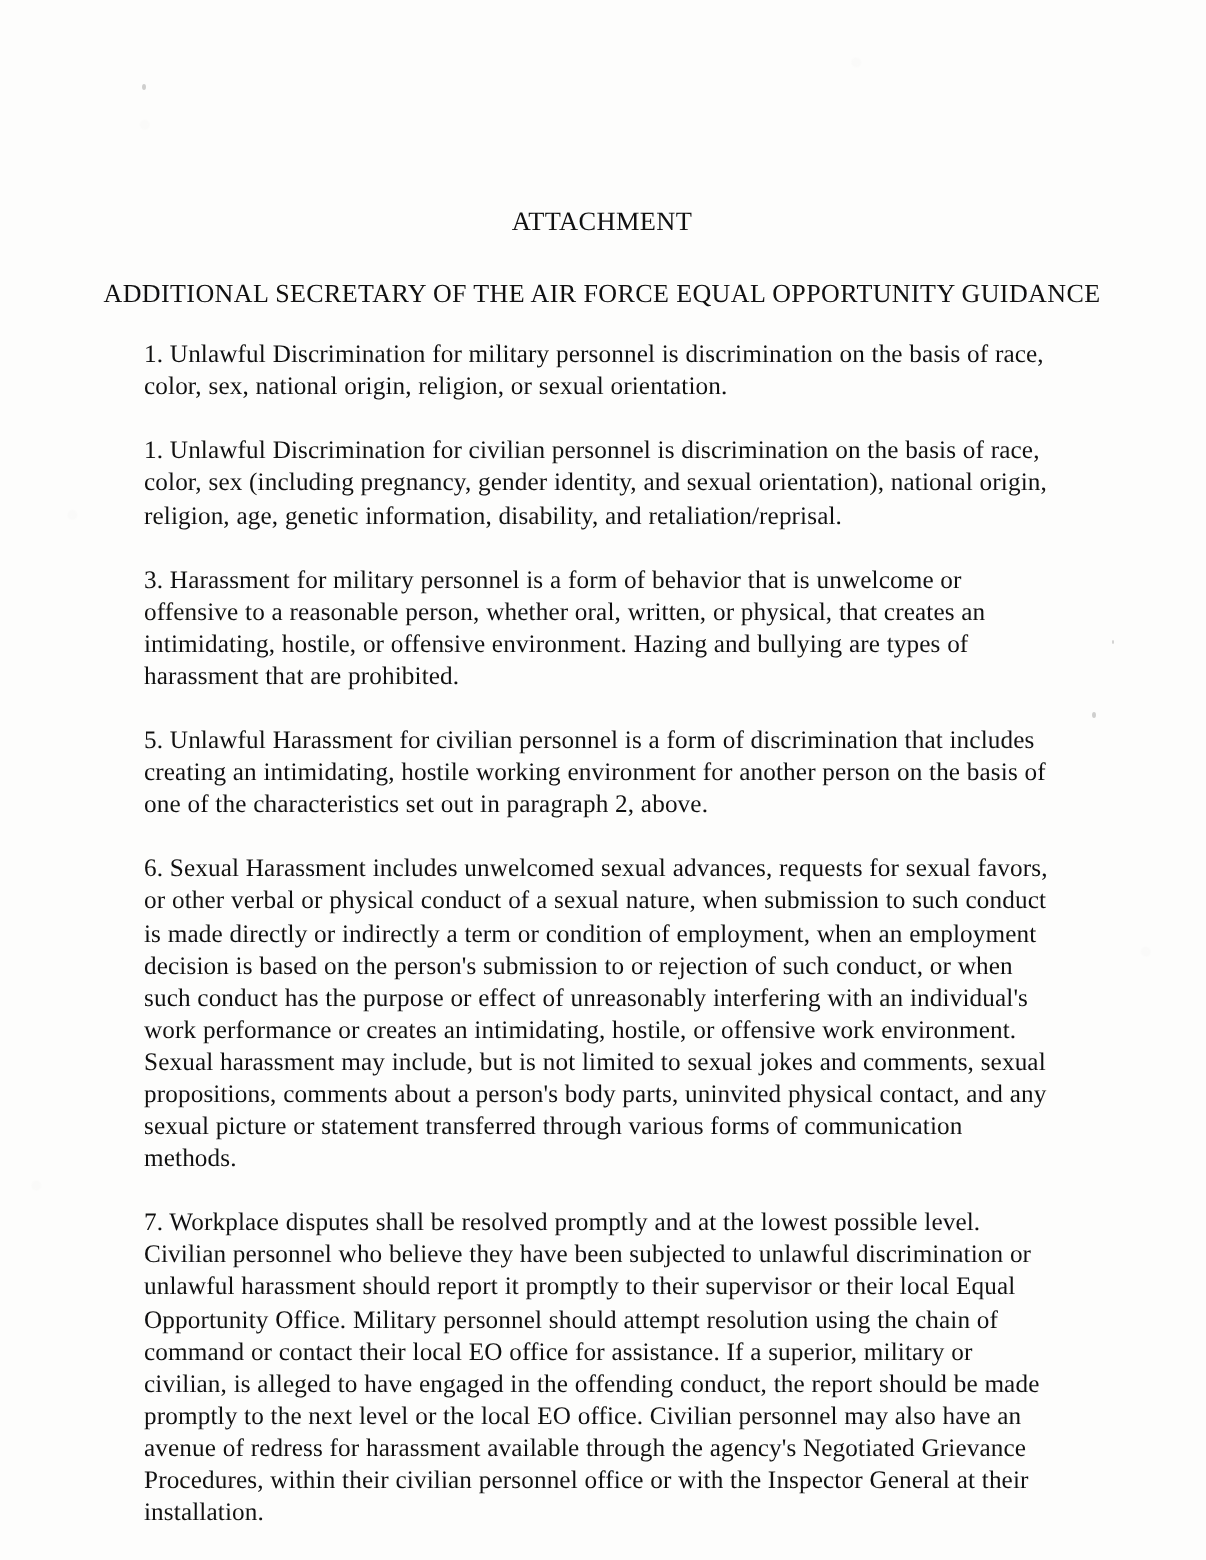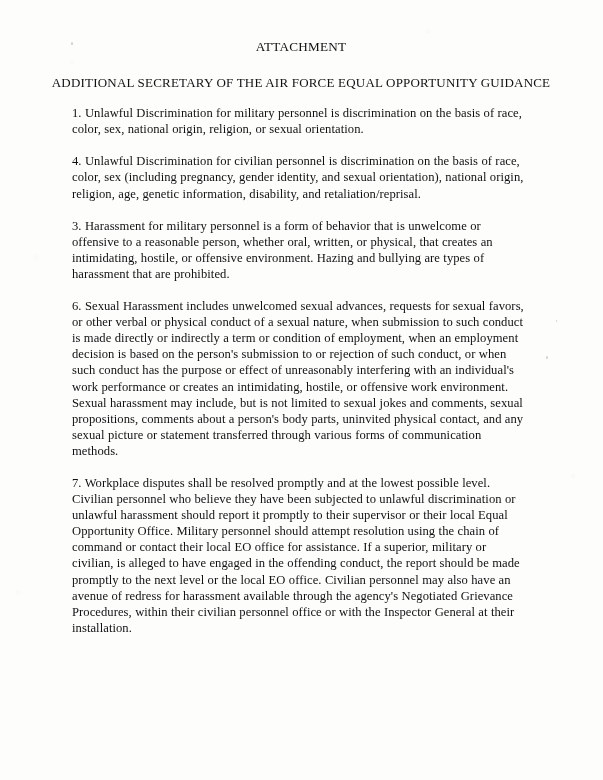--- a/index.html
+++ b/index.html
@@ -37,21 +37,21 @@
     margin: 0;
   }
   .doc-heading {
     text-align: center;
     font-size: 13.2px;
     line-height: 1;
     letter-spacing: 0.2px;
     white-space: nowrap;
   }
   #attachment-heading {
-    margin-top: 40px;
+    margin-top: 104px;
     font-family: Liberation Serif, serif;
   }
   #subject-heading {
     margin-top: 23px;
     margin-left: -26px;
     margin-right: -26px;
     font-size: 13px;
   }
   .para {
     font-size: 12.6px;
@@ -79,24 +79,25 @@
   <span class="speck" style="left:556px; top:320px; width:1px; height:2px;"></span>
 
   <div class="content">
 
     <div class="doc-heading heading-block" id="attachment-heading">ATTACHMENT</div>
 
     <div class="doc-heading heading-block" id="subject-heading">ADDITIONAL SECRETARY OF THE AIR FORCE EQUAL OPPORTUNITY GUIDANCE</div>
 
     <p class="para" id="para-1">1.  Unlawful Discrimination for military personnel is discrimination on the basis of race, color, sex, national origin, religion, or sexual orientation.</p>
 
-    <p class="para">4.  Unlawful Discrimination for civilian personnel is discrimination on the basis of race, color, sex (including pregnancy, gender identity, and sexual orientation), national origin, religion, age, genetic information, disability, and retaliation/reprisal.</p>
+    <p class="para">1.  Unlawful Discrimination for civilian personnel is discrimination on the basis of race, color, sex (including pregnancy, gender identity, and sexual orientation), national origin, religion, age, genetic information, disability, and retaliation/reprisal.</p>
 
 
     <p class="para">3.  Harassment for military personnel is a form of behavior that is unwelcome or offensive to a reasonable person, whether oral, written, or physical, that creates an intimidating, hostile, or offensive environment.  Hazing and bullying are types of harassment that are prohibited.</p>
 
+    <p class="para">5. Unlawful Harassment for civilian personnel is a form of discrimination that includes creating an intimidating, hostile working environment for another person on the basis of one of the characteristics set out in paragraph 2, above.</p>
 
     <p class="para">6.  Sexual Harassment includes unwelcomed sexual advances, requests for sexual favors, or other verbal or physical conduct of a sexual nature, when submission to such conduct is made directly or indirectly a term or condition of employment, when an employment decision is based on the person's submission to or rejection of such conduct, or when such conduct has the purpose or effect of unreasonably interfering with an individual's work performance or creates an intimidating, hostile, or offensive work environment.  Sexual harassment may include, but is not limited to sexual jokes and comments, sexual propositions, comments about a person's body parts, uninvited physical contact, and any sexual picture or statement transferred through various forms of communication methods.</p>
 
     <p class="para">7.  Workplace disputes shall be resolved promptly and at the lowest possible level.  Civilian personnel who believe they have been subjected to unlawful discrimination or unlawful harassment should report it promptly to their supervisor or their local Equal Opportunity Office.  Military personnel should attempt resolution using the chain of command or contact their local EO office for assistance.  If a superior, military or civilian, is alleged to have engaged in the offending conduct, the report should be made promptly to the next level or the local EO office.  Civilian personnel may also have an avenue of redress for harassment available through the agency's Negotiated Grievance Procedures, within their civilian personnel office or with the Inspector General at their installation.</p>
 
   </div>
 </div>
 
 </body></html>

